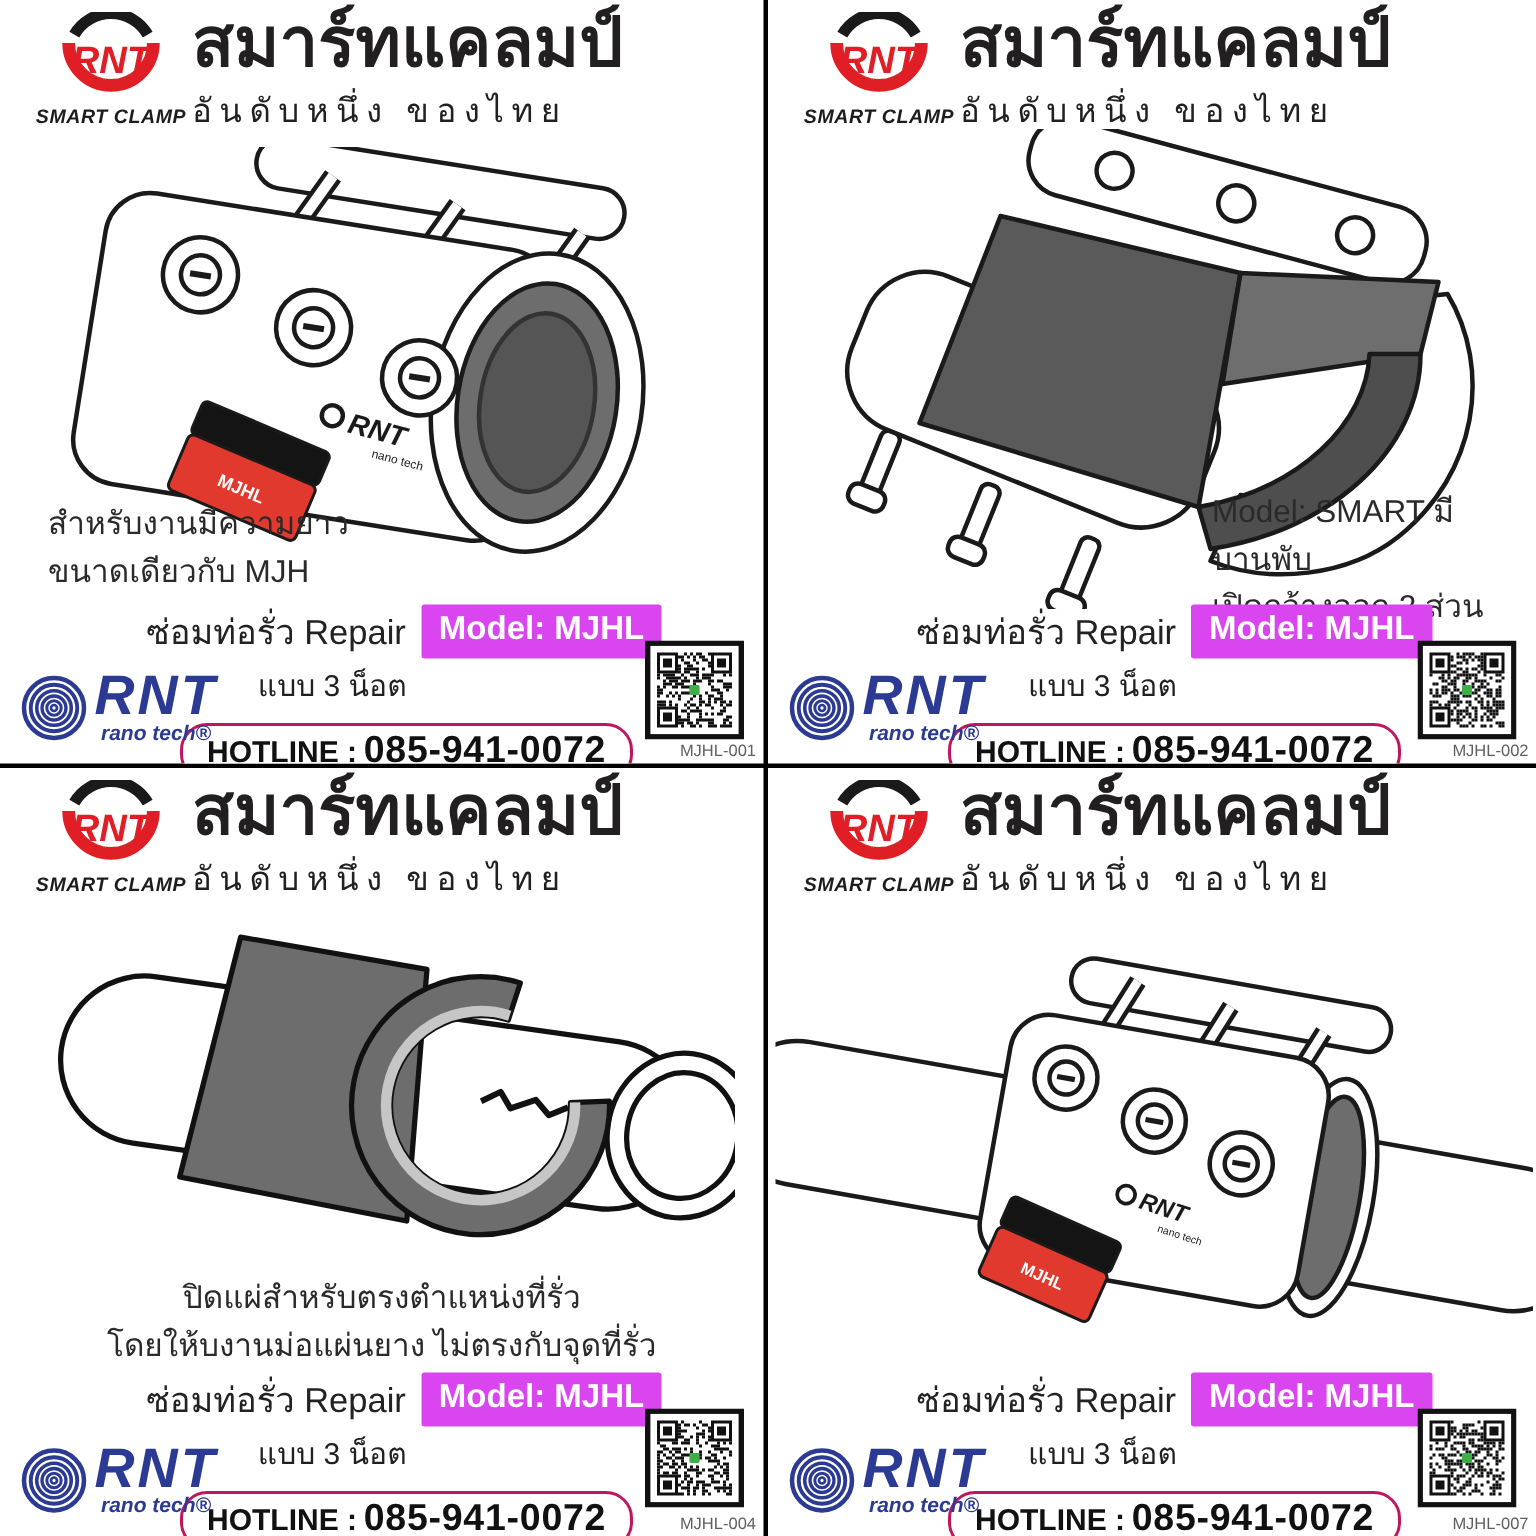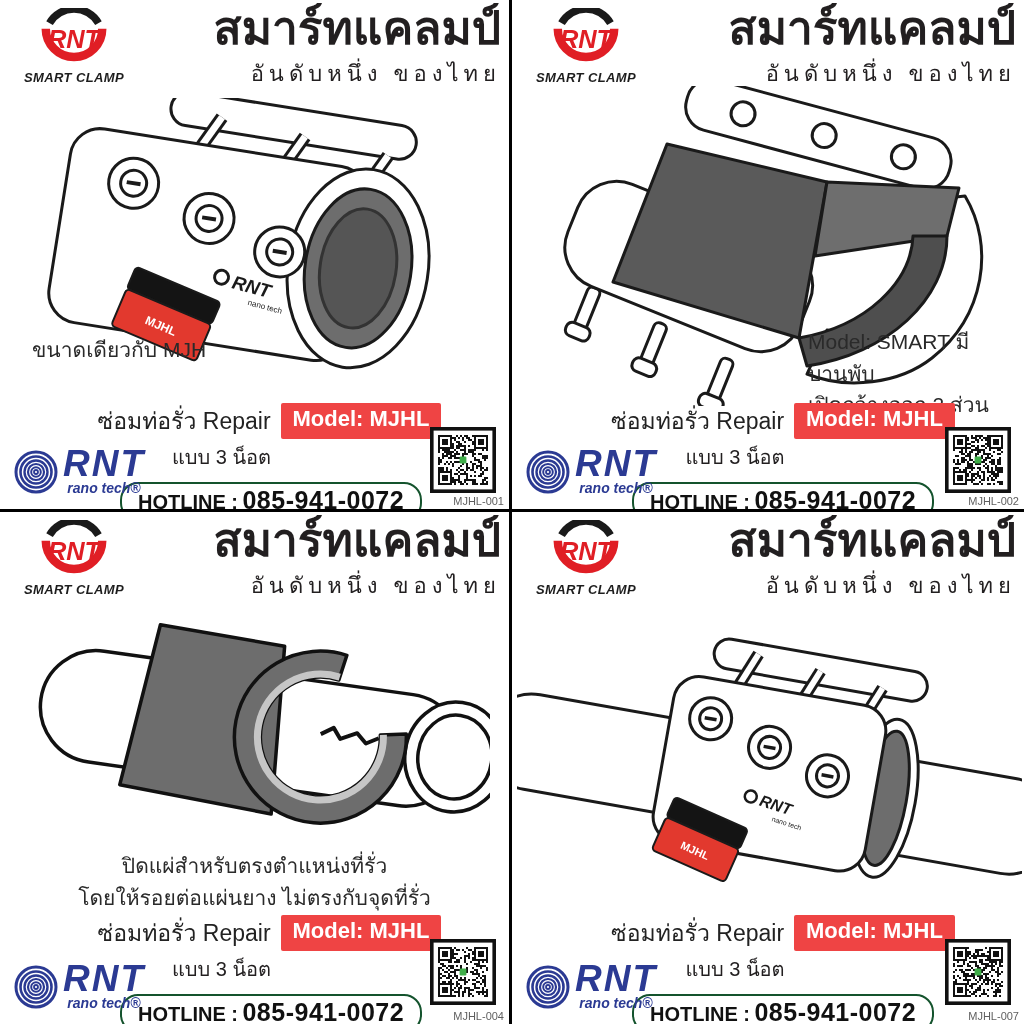--- a/index.html
+++ b/index.html
@@ -7,21 +7,21 @@
   .poster{display:grid;grid-template-columns:512px 512px;grid-template-rows:512px 512px;width:1024px;height:816px}
   .panel{position:relative;box-sizing:border-box;overflow:hidden;background:#fff}
   .panel--tl{border-right:3px solid #000;border-bottom:3px solid #000}
   .panel--tr{border-bottom:3px solid #000}
   .panel--bl{border-right:3px solid #000}
 
   
   .brand-logo{position:absolute;left:12px;top:8px;width:124px;text-align:center}
   .brand-circle{display:block;margin:0 auto}
   .brand-tagline{font-size:13px;font-weight:bold;font-style:italic;letter-spacing:.4px;color:#1d1d1d;margin-top:-2px}
-  .title-block{position:absolute;left:128px;right:8px;top:2px;text-align:right}
+  .title-block{position:absolute;left:128px;right:8px;top:2px;text-align:left}
   .title{margin:0;font-size:46px;font-weight:bold;line-height:1.15;color:#221f20}
   .subtitle{font-size:22px;letter-spacing:5px;margin-top:1px;color:#221f20}
 
   
   .illustration{position:absolute}
   .ill-0{left:30px;top:98px;width:450px;height:300px}
   .ill-1{left:15px;top:86px;width:480px;height:320px}
   .ill-2{left:20px;top:103px;width:470px;height:260px}
   .ill-3{left:5px;top:106px;width:505px;height:340px}
   .illustration svg{width:100%;height:100%;display:block}
@@ -29,23 +29,23 @@
   
   .description{font-size:21px;line-height:1.5;color:#2a2a2a;position:absolute}
   .desc-0{left:32px;top:334px;text-align:left}
   .desc-1{left:296px;top:326px;text-align:left}
   .desc-2{left:0;right:0;top:338px;text-align:center}
 
   
   .repair-block{position:absolute;left:120px;right:90px;top:403px;text-align:center}
   .repair-row{display:flex;justify-content:center;gap:10px;white-space:nowrap}
   .repair-label{font-size:23px;color:#222}
-  .model-badge{background:#ef4444;color:#fff;font-weight:bold;font-size:22px;padding:3px 12px 5px;border-radius:2px}
+  .model-badge{background:#d946ef;color:#fff;font-weight:bold;font-size:22px;padding:3px 12px 5px;border-radius:2px}
   .type-label{font-size:20px;margin-top:2px;transform:translateX(-48px)}
-  .hotline-pill{display:inline-block;margin-top:9px;border:2px solid #14532d;border-radius:18px;padding:2px 16px 4px;background:#fff;white-space:nowrap}
+  .hotline-pill{display:inline-block;margin-top:9px;border:2px solid #be185d;border-radius:18px;padding:2px 16px 4px;background:#fff;white-space:nowrap}
   .hotline-label{font-size:20px;font-weight:600;color:#111}
   .hotline-number{font-size:25px;font-weight:800;letter-spacing:.5px;color:#111}
 
   .nano-logo{position:absolute;left:12px;bottom:10px;display:flex;align-items:center;gap:3px}
   .nano-text{display:flex;flex-direction:column}
   .nano-brand{font-size:37px;font-weight:800;font-style:italic;color:#2b3a93;line-height:.85;letter-spacing:2px}
   .nano-sub{font-size:14px;font-weight:700;font-style:italic;color:#2b3a93;text-align:center;margin-top:0}
 
   .qr-wrap{position:absolute;right:13px;top:427px;width:66px;height:66px}
   .qr{width:66px;height:66px;display:block}
@@ -101,20 +101,21 @@
           <g transform="rotate(14 150 235)" stroke-width="2">
             <rect x="100" y="198" width="92" height="24" rx="4" fill="#141414"></rect>
             <rect x="100" y="222" width="92" height="40" rx="4" fill="#e2392e"></rect>
             <text x="146" y="247" font-size="12" font-weight="bold" fill="#fff" text-anchor="middle" stroke="none">MJHL</text>
           </g>
         </g>
       </svg>
     </div>
 
     <div class="description desc-0">
+      <div>สำหรับงานมีความยาว</div>
       <div>ขนาดเดียวกับ MJH</div>
     </div>
 
     <div class="repair-block">
       <div class="repair-row">
         <span class="repair-label">ซ่อมท่อรั่ว Repair</span>
         <span class="model-badge">Model: MJHL</span>
       </div>
       <div class="type-label">แบบ 3 น็อต</div>
       <div class="hotline-pill">
@@ -719,21 +720,21 @@
           <polyline points="300,110 312,102 320,112 336,104 346,113 358,106" fill="none" stroke-width="4"></polyline>
           <polygon points="126,24 252,28 262,196 108,188" fill="#6d6d6d"></polygon>
           <path d="M384.7,98 A86,86 0 1 1 314.9,28.3 L310.4,53.9 A60,60 0 1 0 359.1,102.6 Z" fill="#6d6d6d"></path>
           <path d="M310.9,50.9 A63,63 0 1 0 362.1,102.1" fill="none" stroke="#c6c6c6" stroke-width="7"></path>
         </g>
       </svg>
     </div>
 
     <div class="description desc-2">
       <div>ปิดแผ่สำหรับตรงตำแหน่งที่รั่ว</div>
-      <div>โดยให้รอยต่อแผ่นยาง ไม่ตรงกับจุดที่รั่ว</div>
+      <div>โดยให้บงานม่อแผ่นยาง ไม่ตรงกับจุดที่รั่ว</div>
     </div>
 
     <div class="repair-block">
       <div class="repair-row">
         <span class="repair-label">ซ่อมท่อรั่ว Repair</span>
         <span class="model-badge">Model: MJHL</span>
       </div>
       <div class="type-label">แบบ 3 น็อต</div>
       <div class="hotline-pill">
         <span class="hotline-label">HOTLINE :</span>

